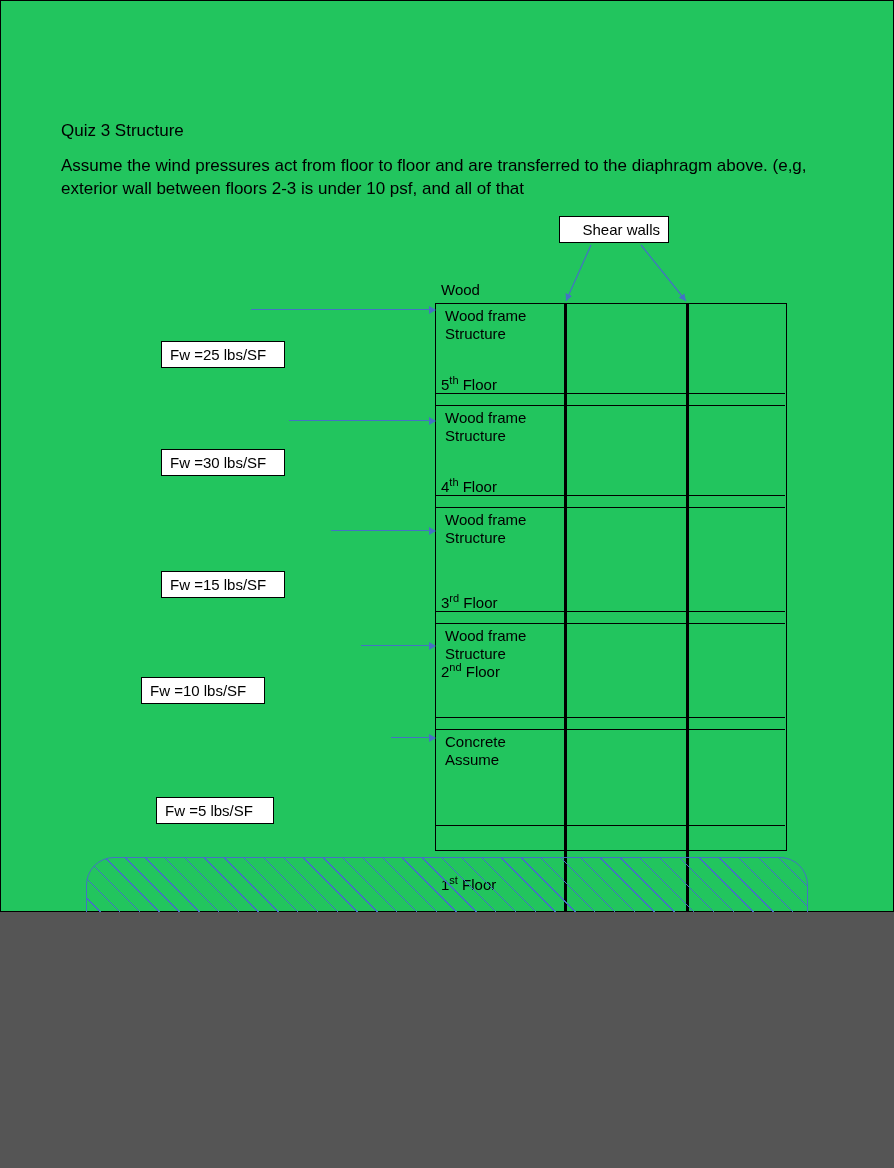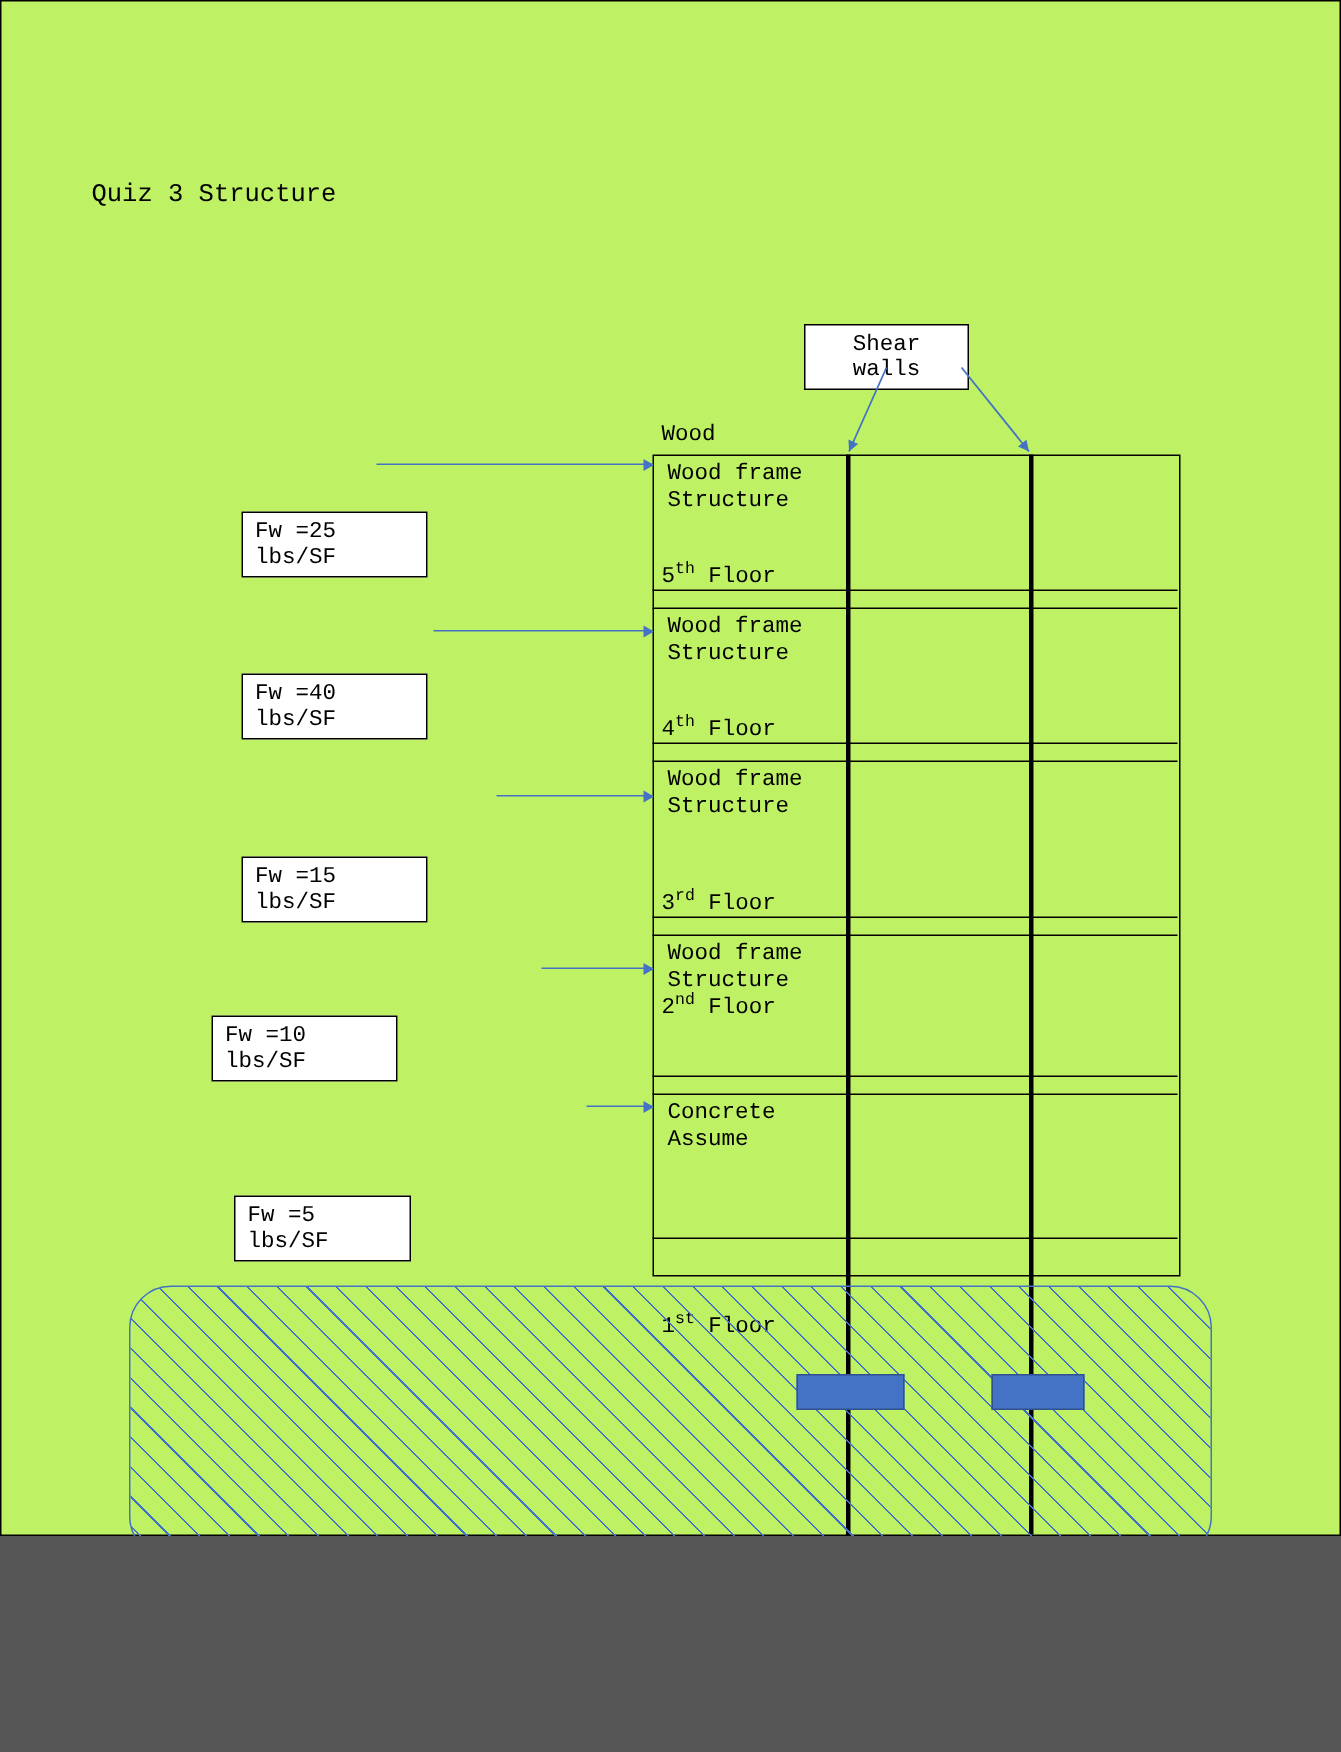--- a/index.html
+++ b/index.html
@@ -1,19 +1,19 @@
 <!DOCTYPE html>
 <html><head>
 <meta charset="utf-8">
 <style>
   html,body{margin:0;padding:0;background:#555}
   .page{
-    width:894px;height:1024px;background:#bef264;margin:0 auto;
+    width:894px;height:912px;background:#22c55e;margin:0 auto;
     position:relative;box-sizing:border-box;border:1px solid #000;
-    font-family:Liberation Mono, monospace;color:#000;
+    font-family:Liberation Sans, sans-serif;color:#000;
   }
   .content{position:absolute;left:60px;top:120px;right:60px}
   .title{font-size:17px;margin-bottom:14px}
   .para{font-size:17px;line-height:1.35;margin-bottom:8px}
   sup{font-size:11px;vertical-align:super}
   .box{position:absolute;border:1px solid #000;padding:4px 8px;font-size:15px;background:#fff}
   .flabel{position:absolute;font-size:15px;line-height:1.2}
   .building{position:absolute;border:1px solid #000}
   .floorline{position:absolute;height:0;border-top:1px solid #000}
   .shear{position:absolute;width:0;border-left:3px solid #000}
@@ -29,23 +29,24 @@
     background:repeating-linear-gradient(45deg,#4472C4 0 1px,transparent 1px 14px);
   }
 </style>
 </head>
 <body>
 
 <div class="page">
 
   <div class="content">
     <div class="title">Quiz 3 Structure</div>
+    <div class="para">Assume the wind pressures act from floor to floor and are transferred to the diaphragm above. (e,g, exterior wall between floors 2-3 is under 10 psf, and all of that</div>
   </div>
 
-  <div class="box" style="left:535px;top:215px;width:92px;text-align:center">
+  <div class="box" style="left:558px;top:215px;width:92px;text-align:right">
     <span>Shear walls</span>
   </div>
 
   <svg style="position:absolute;left:0;top:0;width:894px;height:1168px;pointer-events:none">
     <defs>
       <marker id="ar" markerWidth="8" markerHeight="8" refX="6" refY="3" orient="auto">
         <path d="M0,0 L6,3 L0,6 Z" fill="#4472C4"></path>
       </marker>
     </defs>
     <line x1="590" y1="244" x2="565" y2="300" stroke="#4472C4" stroke-width="1.2" marker-end="url(#ar)"></line>
@@ -103,21 +104,21 @@
   </div>
   <div class="flabel" style="left:444px;top:732px">
     <span>Concrete</span><br>
     <span>Assume</span>
   </div>
 
   <div class="box" style="left:160px;top:340px;width:106px">
     <span>Fw =25 lbs/SF</span>
   </div>
   <div class="box" style="left:160px;top:448px;width:106px">
-    <span>Fw =40 lbs/SF</span>
+    <span>Fw =30 lbs/SF</span>
   </div>
   <div class="box" style="left:160px;top:570px;width:106px">
     <span>Fw =15 lbs/SF</span>
   </div>
   <div class="box" style="left:140px;top:676px;width:106px">
     <span>Fw =10 lbs/SF</span>
   </div>
   <div class="box" style="left:155px;top:796px;width:100px">
     <span>Fw =5 lbs/SF</span>
   </div>

